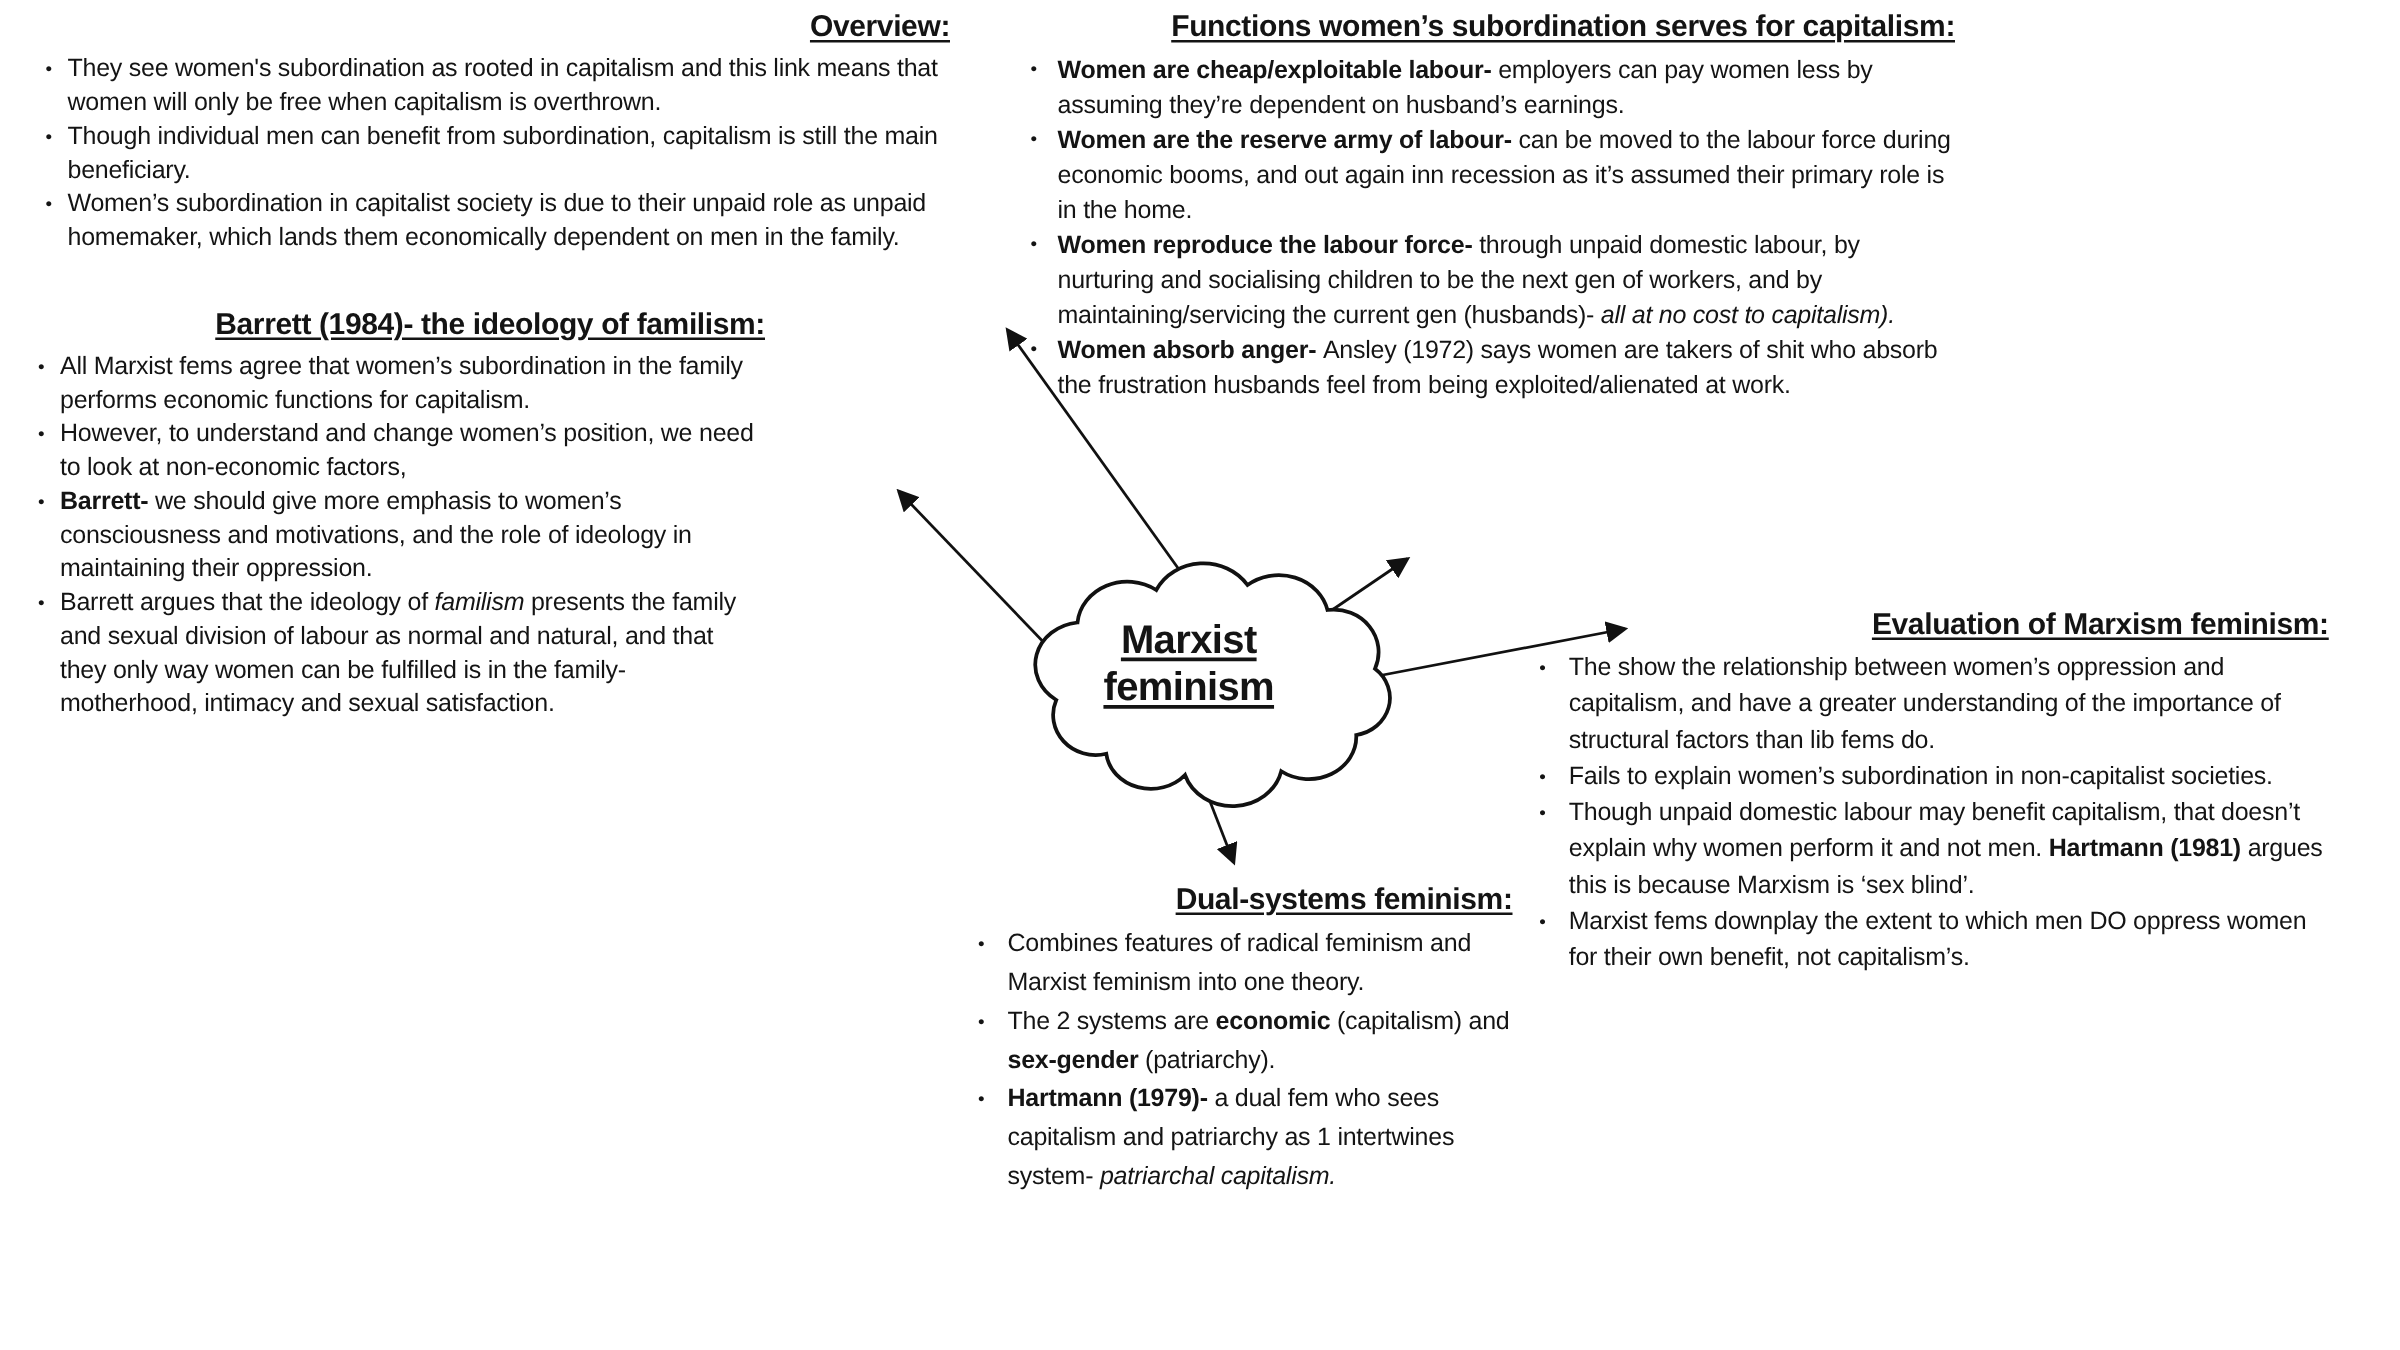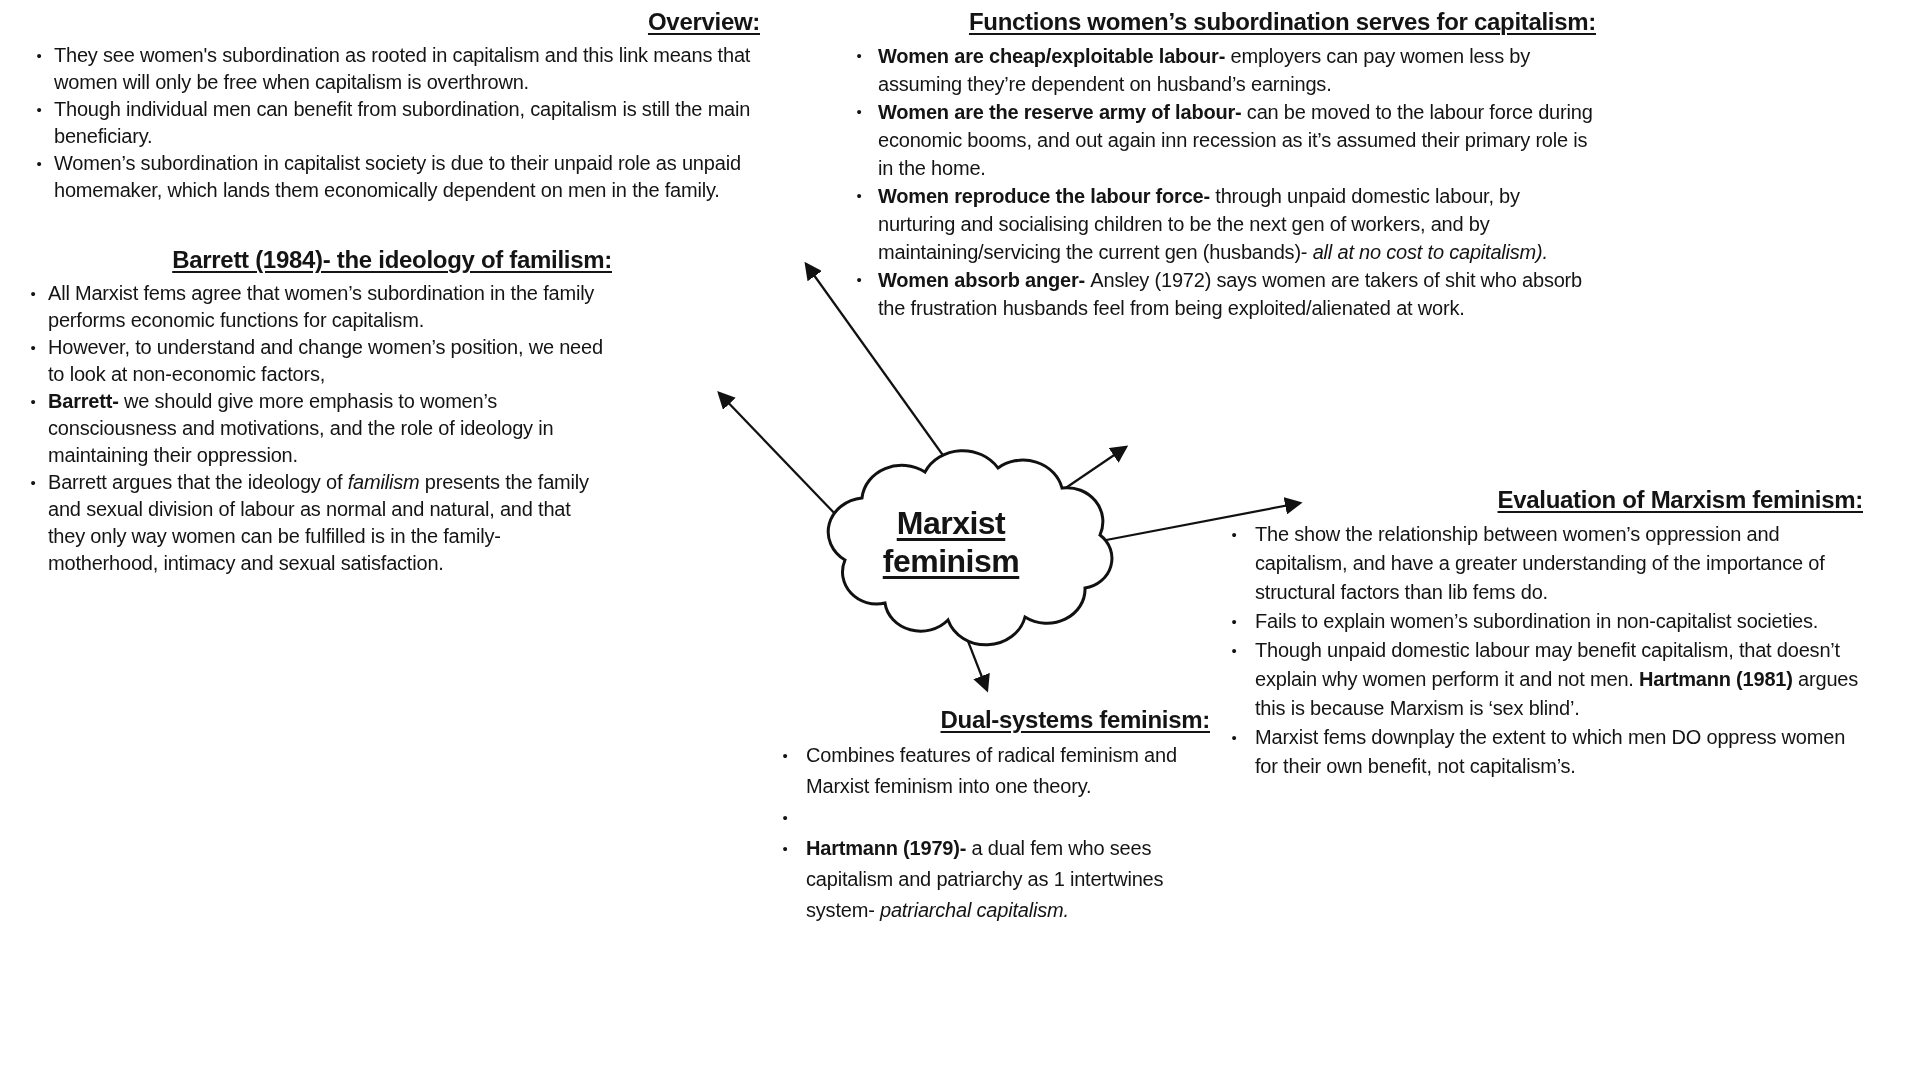--- a/index.html
+++ b/index.html
@@ -22,35 +22,35 @@
   .i{font-style:italic;}
   
   #overview{left:18px;top:8px;width:742px;}
   #overview ul.bullets li{padding-left:6px;}
   #barrett{left:8px;top:246px;width:604px;}
   #barrett ul.bullets li{padding-left:10px;}
   #barrett .note{
     font-style:italic;font-size:23px;line-height:34px;text-align:center;
     margin-top:8px;padding:0 30px 0 20px;letter-spacing:-0.2px;
   }
-  #functions{left:830px;top:8px;width:766px;}
+  #functions{left:798px;top:8px;width:766px;}
   #functions .body-text{line-height:28px;}
   #functions ul.bullets li{padding-left:10px;}
   #functions ul.bullets .dot{flex:0 0 38px;}
   #evaluation{left:1195px;top:486px;width:668px;}
   #evaluation .body-text{line-height:29px;}
   #evaluation ul.bullets li{padding-left:18px;}
   #evaluation ul.bullets .dot{flex:0 0 42px;}
   #dual{left:754px;top:706px;width:456px;}
   #dual .body-text{line-height:31px;}
   #dual ul.bullets li{padding-left:10px;}
   #dual ul.bullets .dot{flex:0 0 42px;}
   
   .cloud-label{
-    position:absolute;left:851px;top:504px;width:200px;text-align:center;
+    position:absolute;left:851px;top:492px;width:200px;text-align:center;
     font-size:32px;font-weight:bold;line-height:38px;letter-spacing:-0.5px;
   }
   .cloud-label div{text-decoration:underline;text-decoration-thickness:3px;text-underline-offset:4px;}
   #diagram-svg{position:absolute;left:0;top:0;width:1920px;height:1080px;pointer-events:none;}
 </style>
 </head>
 <body>
 
 <svg id="diagram-svg" viewBox="0 0 1920 1080" xmlns="http://www.w3.org/2000/svg">
   <defs>
@@ -169,19 +169,20 @@
 
 <div class="section" id="dual">
   <h2 class="sec-title">Dual-systems feminism:</h2>
   <ul class="bullets body-text">
       <li>
         <span class="dot">•</span>
         <span class="txt"><span>Combines features of radical feminism and Marxist feminism into one theory.</span></span>
       </li>
       <li>
         <span class="dot">•</span>
+        <span class="txt"><span>The 2 systems are </span><span class="b">economic</span><span> (capitalism) and </span><span class="b">sex-gender</span><span> (patriarchy).</span></span>
       </li>
       <li>
         <span class="dot">•</span>
         <span class="txt"><span class="b">Hartmann (1979)- </span><span>a dual fem who sees capitalism and patriarchy as 1 intertwines system- </span><span class="i">patriarchal capitalism.</span></span>
       </li>
     </ul>
 </div>
 
 </body></html>

